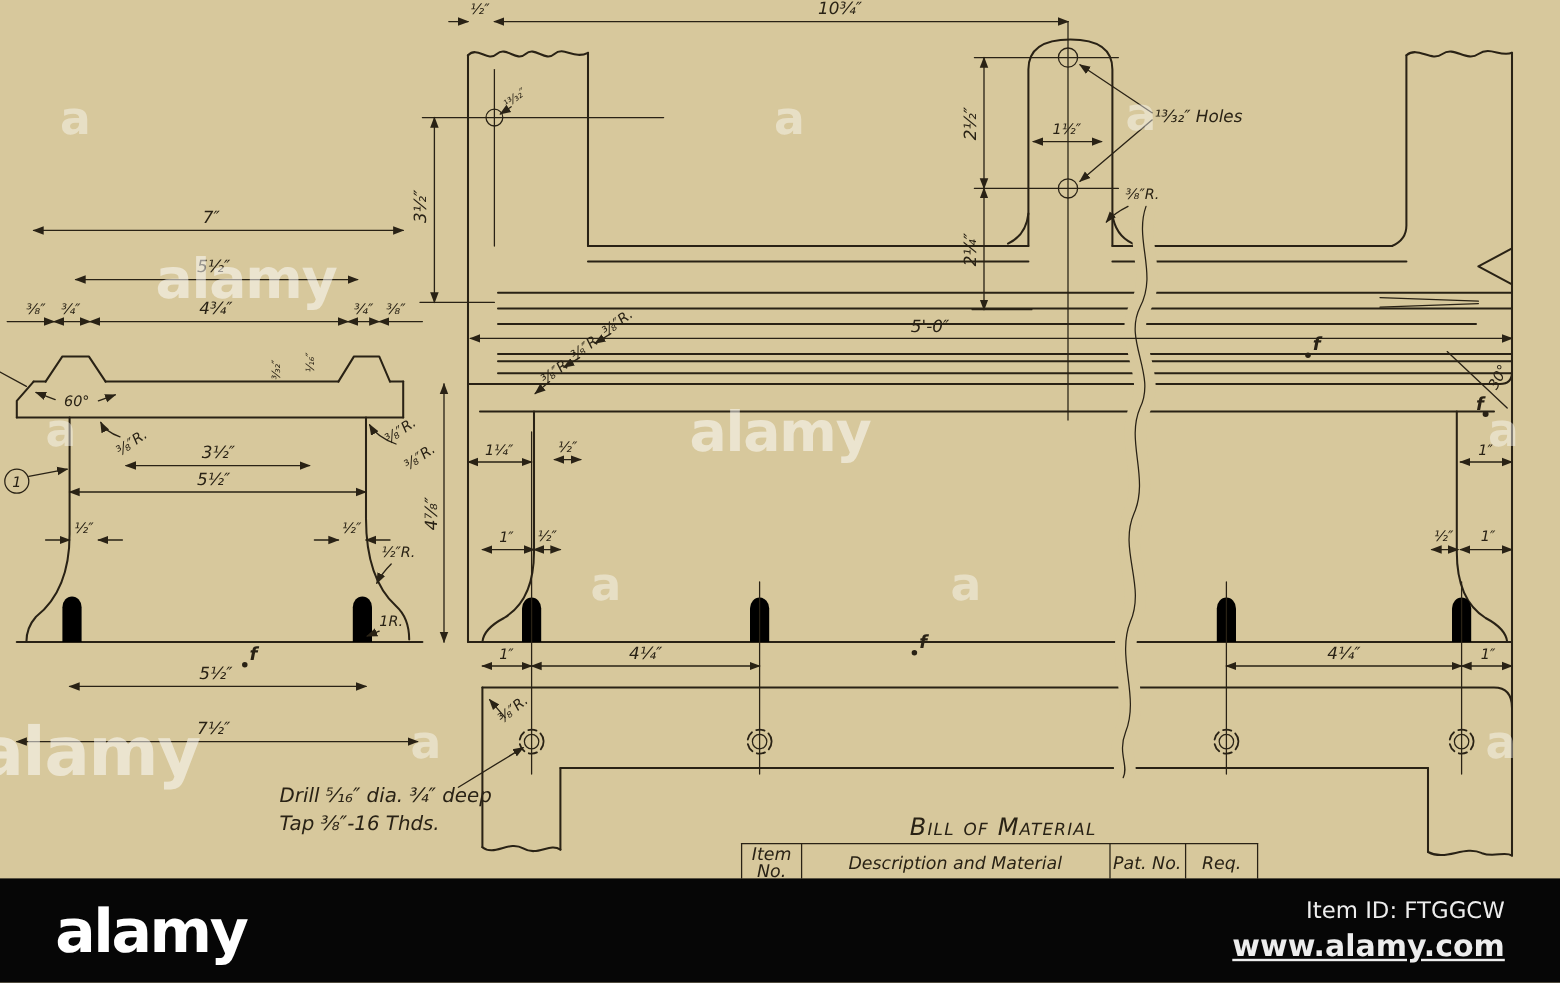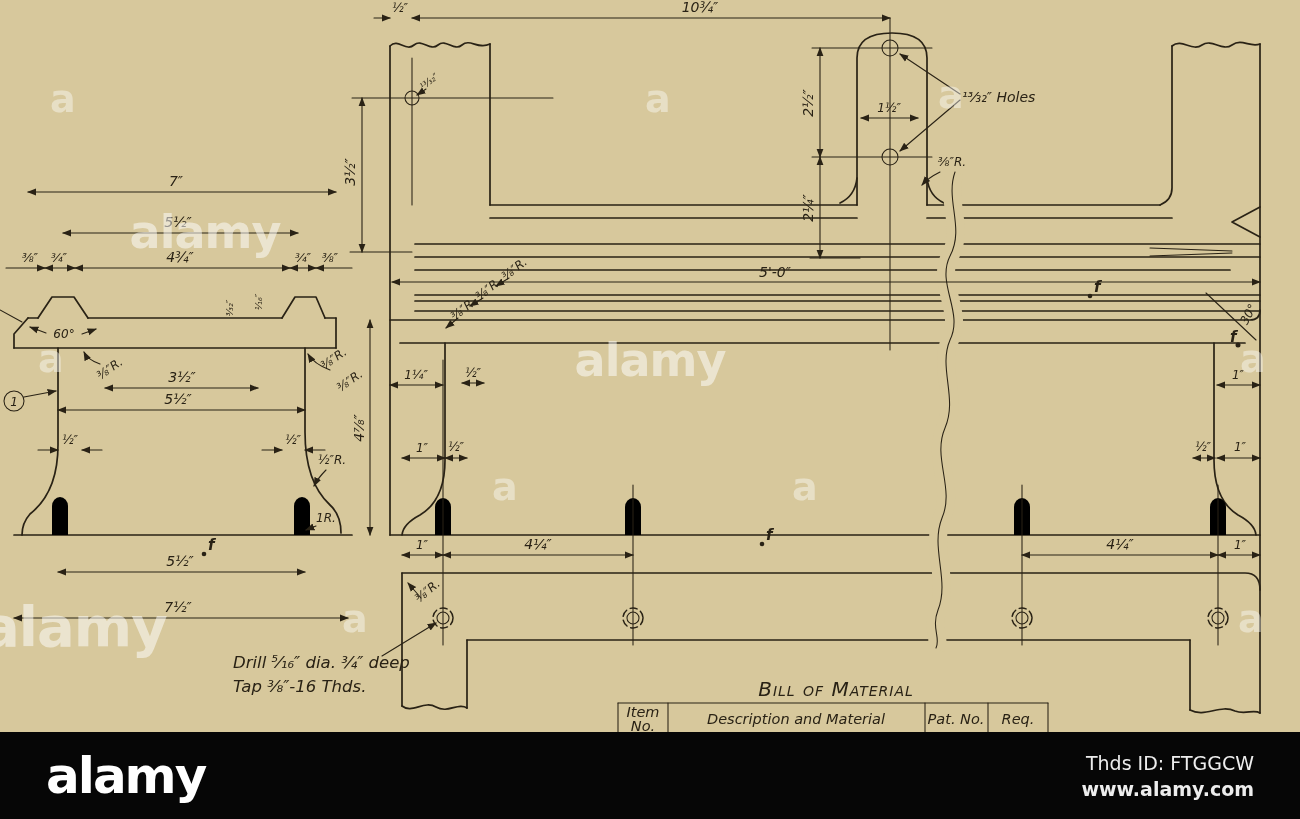--- a/index.html
+++ b/index.html
@@ -22,21 +22,21 @@
   svg .bomtitle{font-size:20px;font-variant:small-caps;letter-spacing:1px;}
   svg .bomhead{font-size:14.5px;}
   svg .wm{fill:#fff;opacity:.52;font-style:normal;font-weight:bold;font-size:46px;letter-spacing:-1px;}
   svg .wma{fill:#fff;opacity:.42;font-style:normal;font-weight:bold;font-size:38px;}
   svg .arrfill{fill:var(--ink,#292215);}
   .footer{position:absolute;left:0;top:732px;width:1300px;height:87px;background:var(--bar_bg,#060606);
           display:flex;align-items:center;justify-content:space-between;}
   .footer .logo{color:#fff;font-weight:bold;font-size:50px;letter-spacing:-2px;margin-left:46px;line-height:1;}
   .footer .meta{color:#ededed;text-align:right;margin-right:46px;}
   .footer .meta .id{font-size:19px;margin-bottom:4px;}
-  .footer .meta .url{font-size:19px;font-weight:bold;}
+  .footer .meta .url{font-size:25px;font-weight:bold;text-decoration:underline;}
 </style>
 </head>
 <body>
 
 <div class="stage">
   <div class="drawing">
     <svg width="1300" height="732" viewBox="0 0 1300 732">
       <defs>
         <marker id="arr" viewBox="0 0 10 10" refX="9" refY="5" markerWidth="8.5" markerHeight="8.5" orient="auto-start-reverse">
           <path d="M0,1.2 L10,5 L0,8.8 z" class="arrfill"></path>
@@ -353,17 +353,17 @@
         <text class="wma" x="1240" y="372">a</text>
         <text class="wma" x="1238" y="632">a</text>
         <text class="wma" x="342" y="632">a</text>
       </g>
     </svg>
   </div>
 
   <div class="footer">
     <div class="logo">alamy</div>
     <div class="meta">
-      <div class="id">Thds ID: FTGGCW</div>
+      <div class="id">Item ID: FTGGCW</div>
       <div class="url">www.alamy.com</div>
     </div>
   </div>
 </div>
 
 </body></html>

